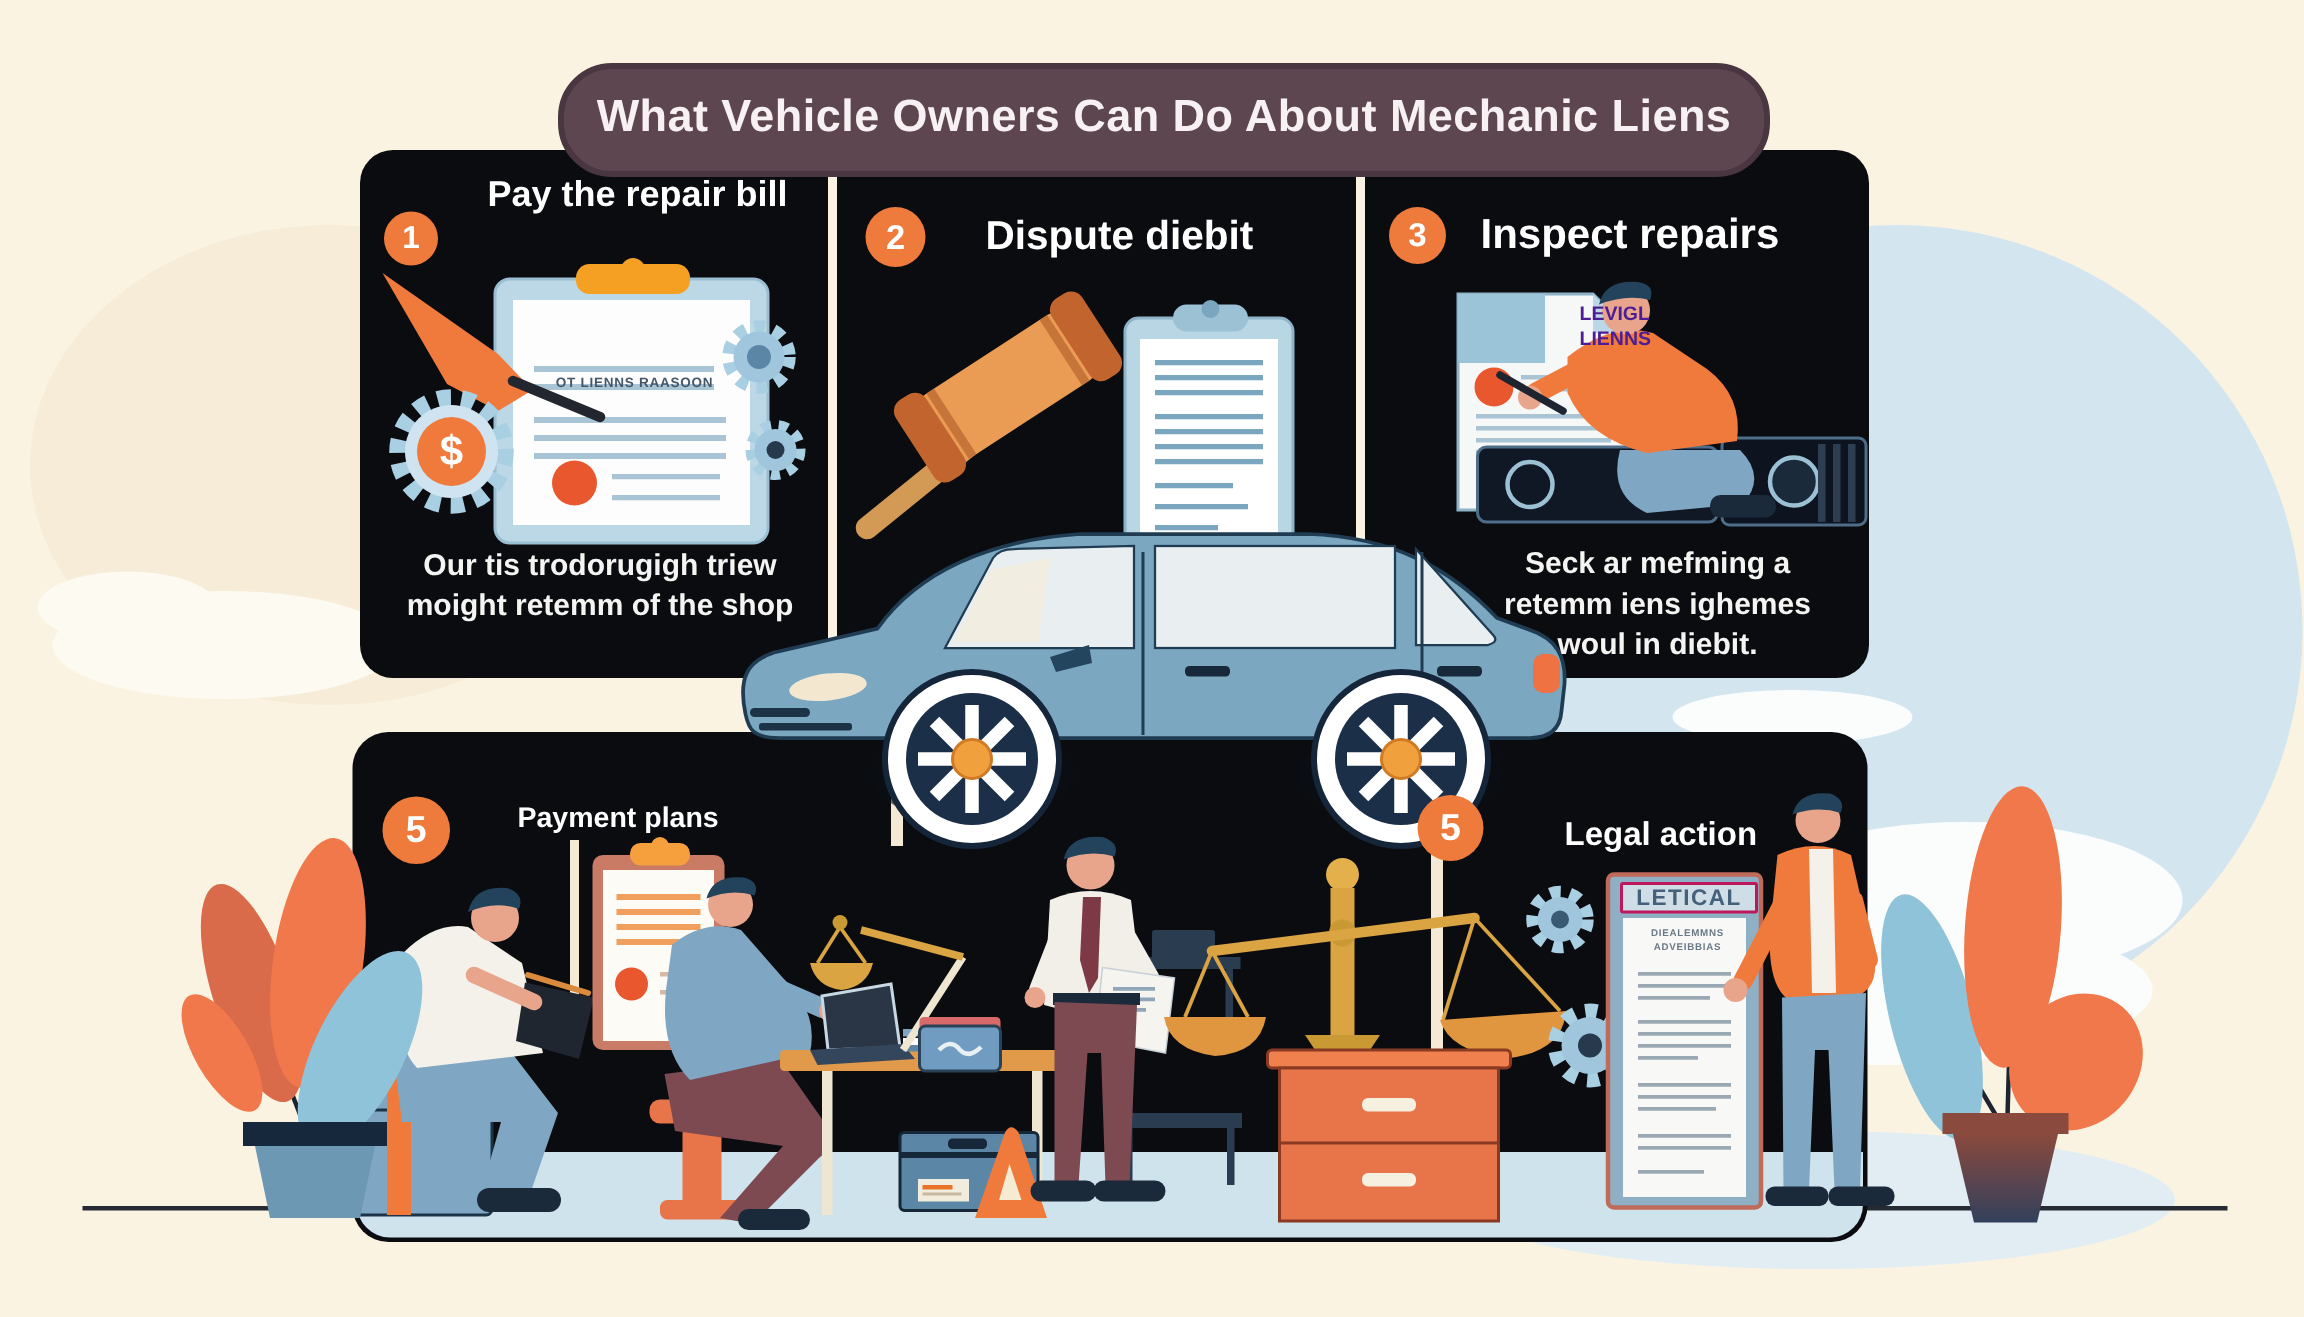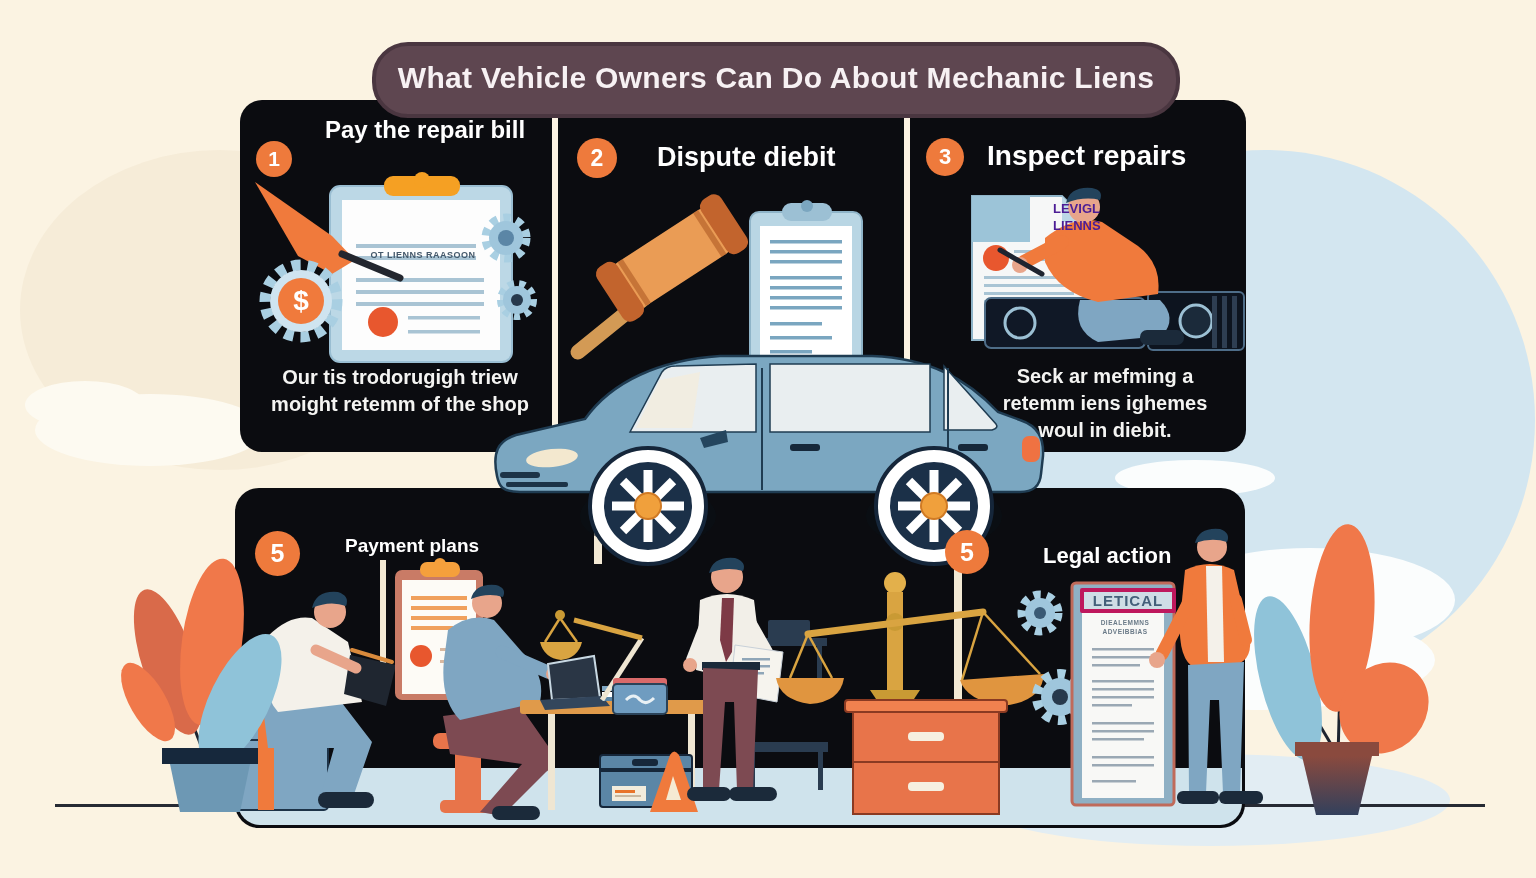--- a/index.html
+++ b/index.html
@@ -22,21 +22,21 @@
   .badge{position:absolute;background:#ee7a3c;border-radius:50%;color:#fff;font-weight:bold;
          display:flex;align-items:center;justify-content:center;z-index:5;}
   .h{position:absolute;color:#fff;font-weight:bold;z-index:5;white-space:nowrap;}
   .body-text{position:absolute;color:#f4f4f2;font-weight:bold;font-size:20px;line-height:27px;
              text-align:center;z-index:5;}
   .doc-text{position:absolute;z-index:5;font-weight:bold;}
   #doc1{left:352px;top:202px;width:142px;font-size:9px;color:#44586a;text-align:center;
         letter-spacing:.5px;font-weight:bold;margin-top:48px;}
   #doc3{left:1008px;top:200px;width:60px;font-size:13px;line-height:17px;color:#4c1d95;margin-left:45px;}
   #doc5{left:1080px;top:588px;width:88px;font-size:15px;color:#44607a;text-align:center;
-        letter-spacing:1px;border:4px solid #be185d;border-radius:2px;background:#cfdde6;}
+        letter-spacing:1px;border:2px solid #be185d;border-radius:2px;background:#cfdde6;}
   #doc5sub{left:1090px;top:618px;width:70px;font-size:6.5px;line-height:9px;color:#6a7a88;
            text-align:center;letter-spacing:.5px;}
   .dollar{position:absolute;left:282px;top:282px;width:38px;height:38px;z-index:5;
           color:#fff;font-weight:bold;font-size:28px;text-align:center;line-height:38px;}
 </style>
 </head>
 <body>
 
 <div class="stage">
 

